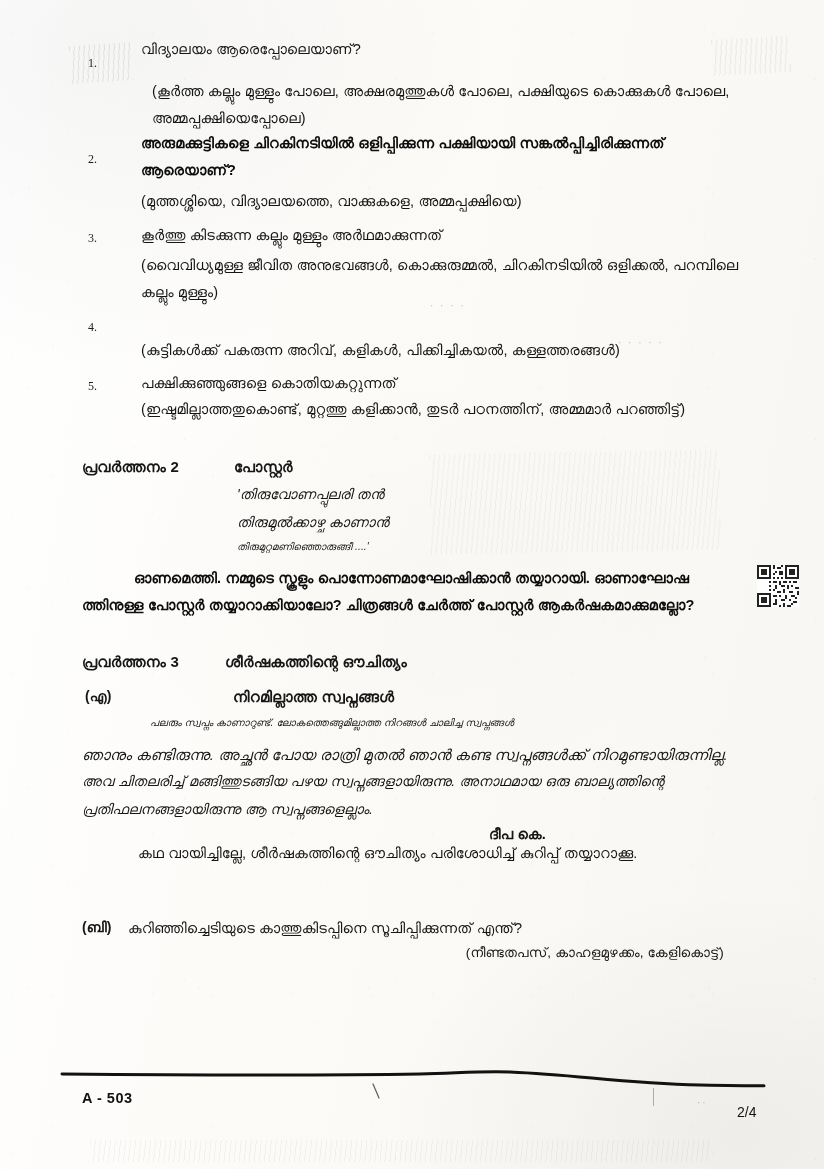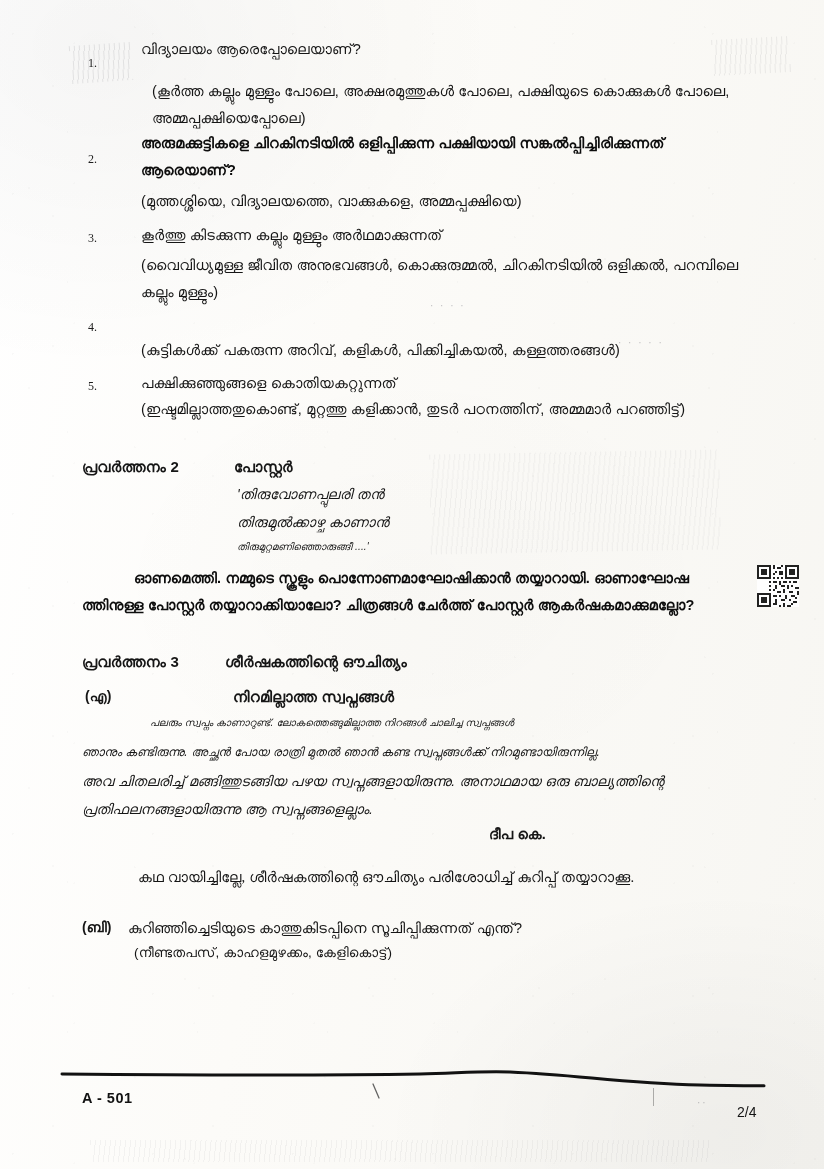--- a/index.html
+++ b/index.html
@@ -245,41 +245,41 @@
       </g>
     </svg>
 
     <div class="ml hdr" style="left:82px; top:648px;">പ്രവർത്തനം 3</div>
     <div class="ml hdr" style="left:225px; top:648px;">ശീർഷകത്തിന്റെ ഔചിത്യം</div>
 
     <div class="ml bold" style="left:85px; top:684px; font-size:14px;">(എ)</div>
     <div class="ml hdr" style="left:233px; top:683px;text-align:center;">നിറമില്ലാത്ത സ്വപ്നങ്ങൾ</div>
 
     <div class="ml ital" style="left:150px; top:714px; width:640px; font-size:10px;">പലരും സ്വപ്നം കാണാറുണ്ട്. ലോകത്തെങ്ങുമില്ലാത്ത നിറങ്ങൾ ചാലിച്ച സ്വപ്നങ്ങൾ</div>
-    <div class="ml ital" style="left:82px; top:741px; width:700px; font-size:12px;">ഞാനും കണ്ടിരുന്നു. അച്ഛൻ പോയ രാത്രി മുതൽ ഞാൻ കണ്ട സ്വപ്നങ്ങൾക്ക് നിറമുണ്ടായിരുന്നില്ല.</div>
+    <div class="ml ital" style="left:82px; top:741px; width:700px; font-size:15px;">ഞാനും കണ്ടിരുന്നു. അച്ഛൻ പോയ രാത്രി മുതൽ ഞാൻ കണ്ട സ്വപ്നങ്ങൾക്ക് നിറമുണ്ടായിരുന്നില്ല.</div>
     <div class="ml ital" style="left:82px; top:769px; width:700px; font-size:14px;">അവ ചിതലരിച്ച് മങ്ങിത്തുടങ്ങിയ പഴയ സ്വപ്നങ്ങളായിരുന്നു. അനാഥമായ ഒരു ബാല്യത്തിന്റെ</div>
     <div class="ml ital" style="left:82px; top:797px; width:700px; font-size:14px;">പ്രതിഫലനങ്ങളായിരുന്നു ആ സ്വപ്നങ്ങളെല്ലാം.</div>
 
     <div class="ml bold" style="left:489px; top:821px; font-size:14.5px;">ദീപ കെ.</div>
 
-    <div class="ml" style="left:138px; top:864px; width:660px;font-family:Liberation Serif, serif;">കഥ വായിച്ചില്ലേ, ശീർഷകത്തിന്റെ ഔചിത്യം പരിശോധിച്ച് കുറിപ്പ് തയ്യാറാക്കൂ.</div>
+    <div class="ml" style="left:138px; top:840px; width:660px;">കഥ വായിച്ചില്ലേ, ശീർഷകത്തിന്റെ ഔചിത്യം പരിശോധിച്ച് കുറിപ്പ് തയ്യാറാക്കൂ.</div>
 
     <div class="ml bold" style="left:82px; top:915px; font-size:14px;">(ബി)</div>
     <div class="ml" style="left:128px; top:915px; width:630px;">കുറിഞ്ഞിച്ചെടിയുടെ കാത്തുകിടപ്പിനെ സൂചിപ്പിക്കുന്നത് എന്ത്?</div>
-    <div class="ml" style="left:134px; top:941px; width:600px; font-size:13.5px;">(നീണ്ടതപസ്, കാഹളമുഴക്കം, കേളികൊട്ട്)</div>
+    <div class="ml" style="left:124px; top:941px; width:600px; font-size:13.5px;text-align:right;">(നീണ്ടതപസ്, കാഹളമുഴക്കം, കേളികൊട്ട്)</div>
 
     <svg id="footer-rule" width="706" height="26" viewBox="0 0 706 26" aria-hidden="true">
       <path d="M2,6 C120,7 240,8 360,6 C400,5 420,3 450,4 C520,7 560,15 640,17 C670,17.6 690,17.8 704,17.8" fill="none" stroke="#121212" stroke-width="3" stroke-linecap="round"></path>
     </svg>
 
     <svg id="pen-mark" width="20" height="26" viewBox="0 0 20 26" aria-hidden="true">
       <path d="M3,2 L9,16" fill="none" stroke="#303030" stroke-width="1.3" stroke-linecap="round" opacity=".75"></path>
     </svg>
     <div id="tick-mark"></div>
     <div class="stray-dots" style="left:697px; top:1097px;">··</div>
 
-    <div id="footer-code">A - 501</div>
+    <div id="footer-code">A - 503</div>
     <div id="footer-page">2/4</div>
 
   </div>
 
   <div id="grain"></div>
 </div>
 
 </body></html>

